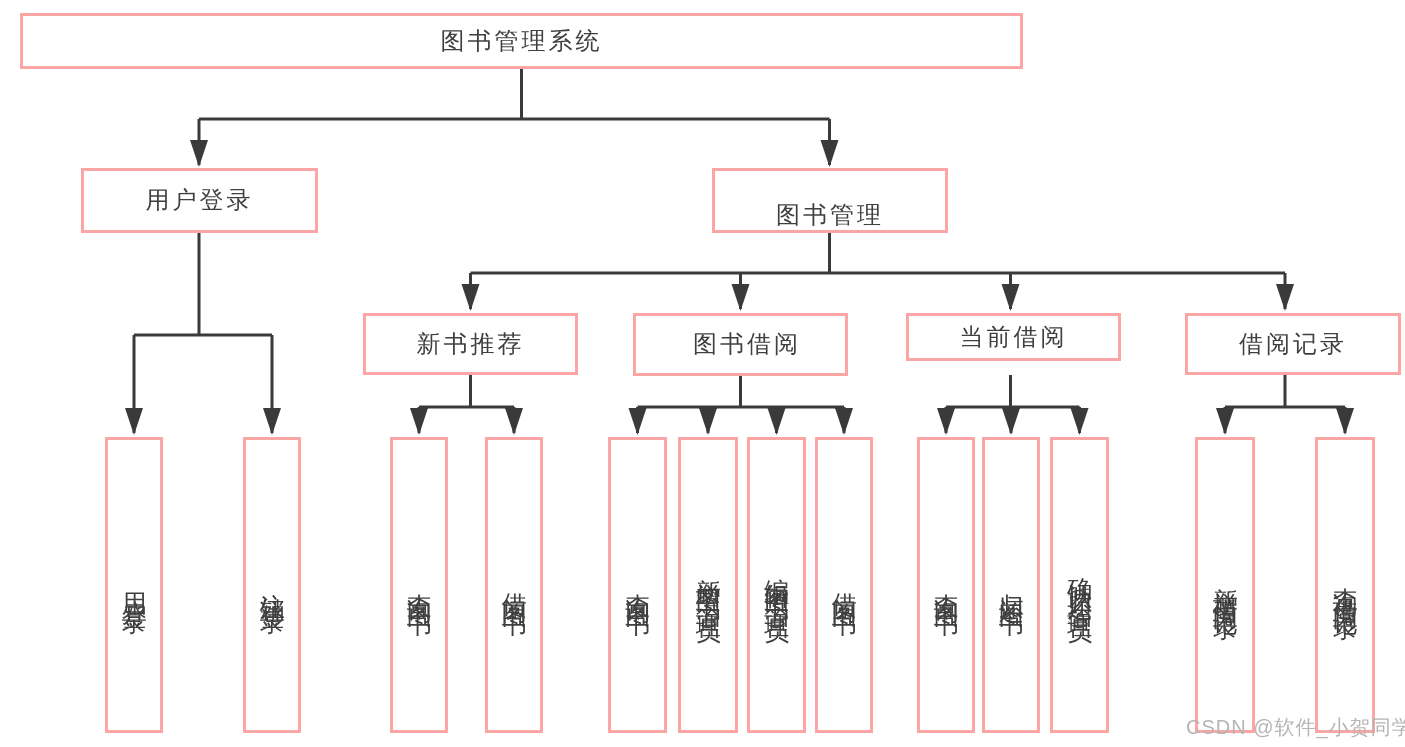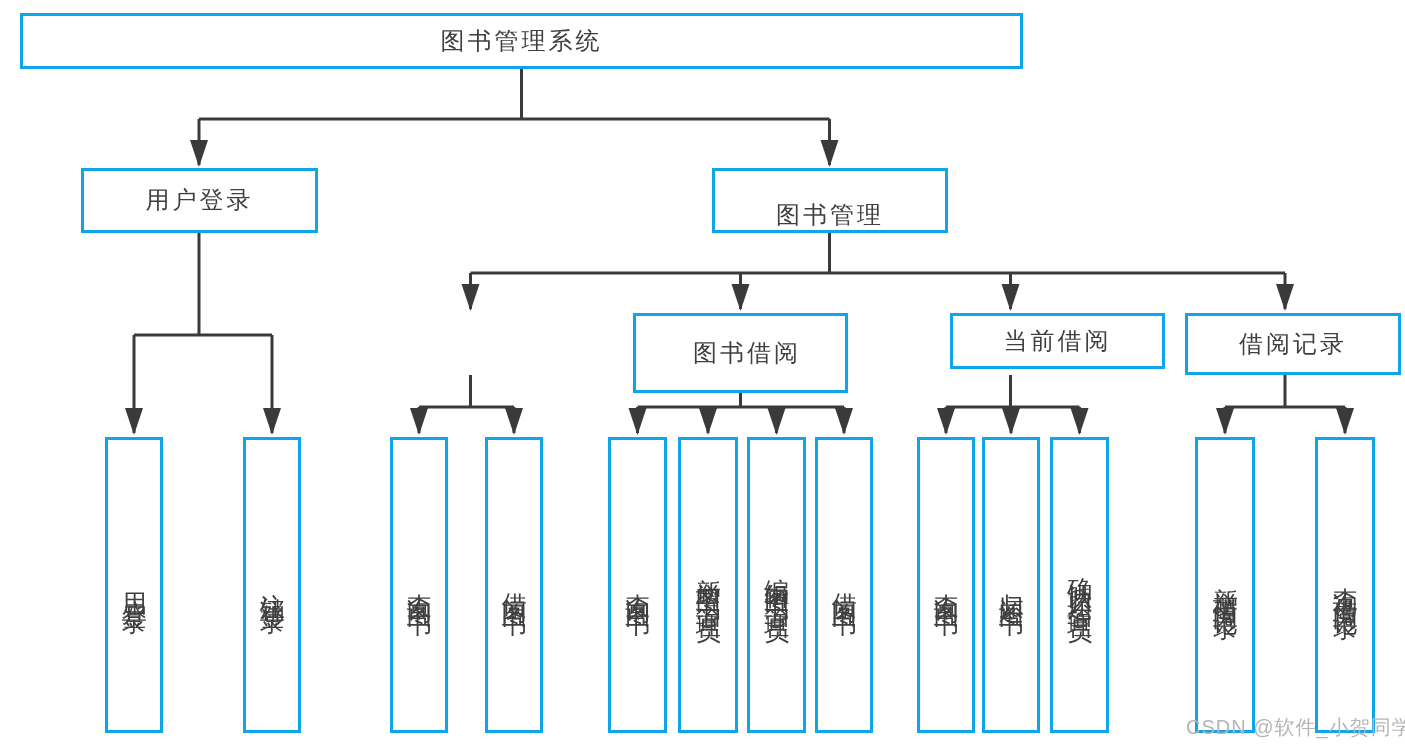--- a/index.html
+++ b/index.html
@@ -20,21 +20,21 @@
     left: 0;
     top: 0;
     width: 1405px;
     height: 747px;
     pointer-events: none;
   }
   .box {
     position: absolute;
     box-sizing: border-box;
     background: #ffffff;
-    border: 3px solid #0ea5e9;
+    border: 3px solid #fca5a5;
     display: flex;
     align-items: center;
     justify-content: center;
     color: #3f3f3f;
   }
   .box.h span {
     font-size: 24px;
     letter-spacing: 3px;
     white-space: nowrap;
     line-height: 1.2;
@@ -125,24 +125,27 @@
     <span>图书管理系统</span>
   </div>
 
   <div class="box h" style="left:81px; top:168px; width:237px; height:65px;">
     <span>用户登录</span>
   </div>
   <div class="box h" style="left:712px; top:168px; width:236px; height:65px;align-items:flex-end;">
     <span>图书管理</span>
   </div>
 
-  <div class="box h" style="left:633px; top:313px; width:215px; height:80px;padding-left:13px;">
+  <div class="box h" style="left:363px; top:313px; width:215px; height:62px;">
+    <span>新书推荐</span>
+  </div>
+  <div class="box h" style="left:633px; top:313px; width:215px; height:63px;padding-left:13px;">
     <span>图书借阅</span>
   </div>
-  <div class="box h" style="left:950px; top:313px; width:215px; height:56px;">
+  <div class="box h" style="left:906px; top:313px; width:215px; height:48px;">
     <span>当前借阅</span>
   </div>
   <div class="box h" style="left:1177px; top:313px; width:216px; height:62px;margin-left:8px;">
     <span>借阅记录</span>
   </div>
 
   <div class="box v" style="left:105px; top:437px; width:58px; height:296px;">
     <span>用户登录</span>
   </div>
   <div class="box v" style="left:243px; top:437px; width:58px; height:296px;">

